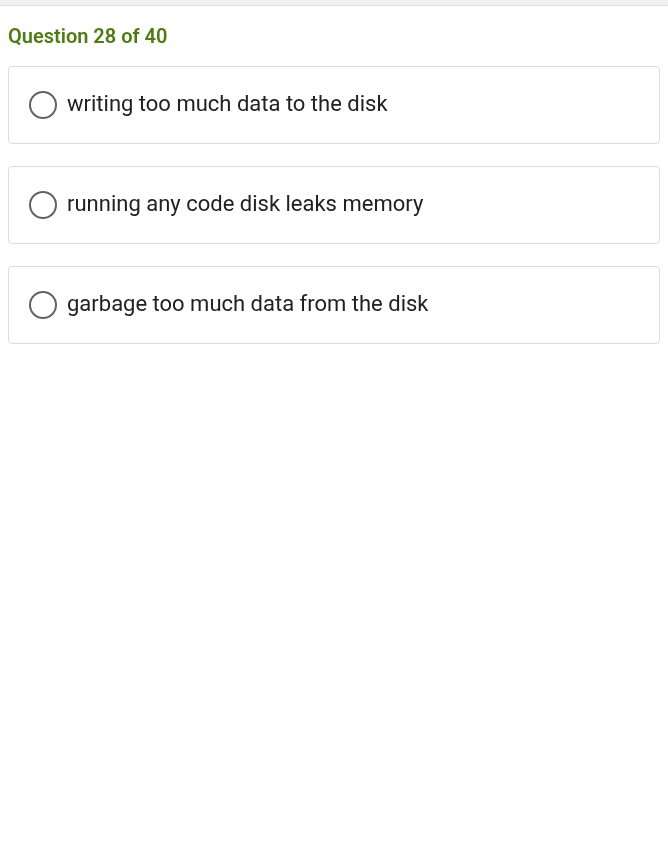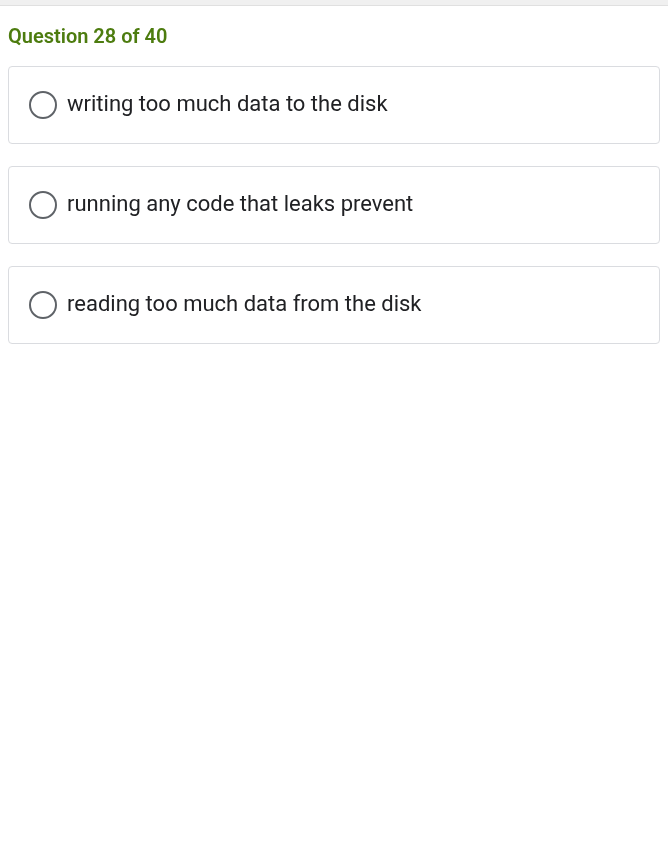--- a/index.html
+++ b/index.html
@@ -76,23 +76,23 @@
   <div class="question-number">Question 28 of 40</div>
   <div class="options">
 
     <div class="option">
       <div class="radio"></div>
       <div class="option-label">writing too much data to the disk</div>
     </div>
 
     <div class="option">
       <div class="radio"></div>
-      <div class="option-label">running any code that leaks prevent</div>
+      <div class="option-label">running any code disk leaks memory</div>
     </div>
 
 
     <div class="option">
       <div class="radio"></div>
-      <div class="option-label">reading too much data from the disk</div>
+      <div class="option-label">garbage too much data from the disk</div>
     </div>
 
   </div>
 </div>
 
 </body></html>

